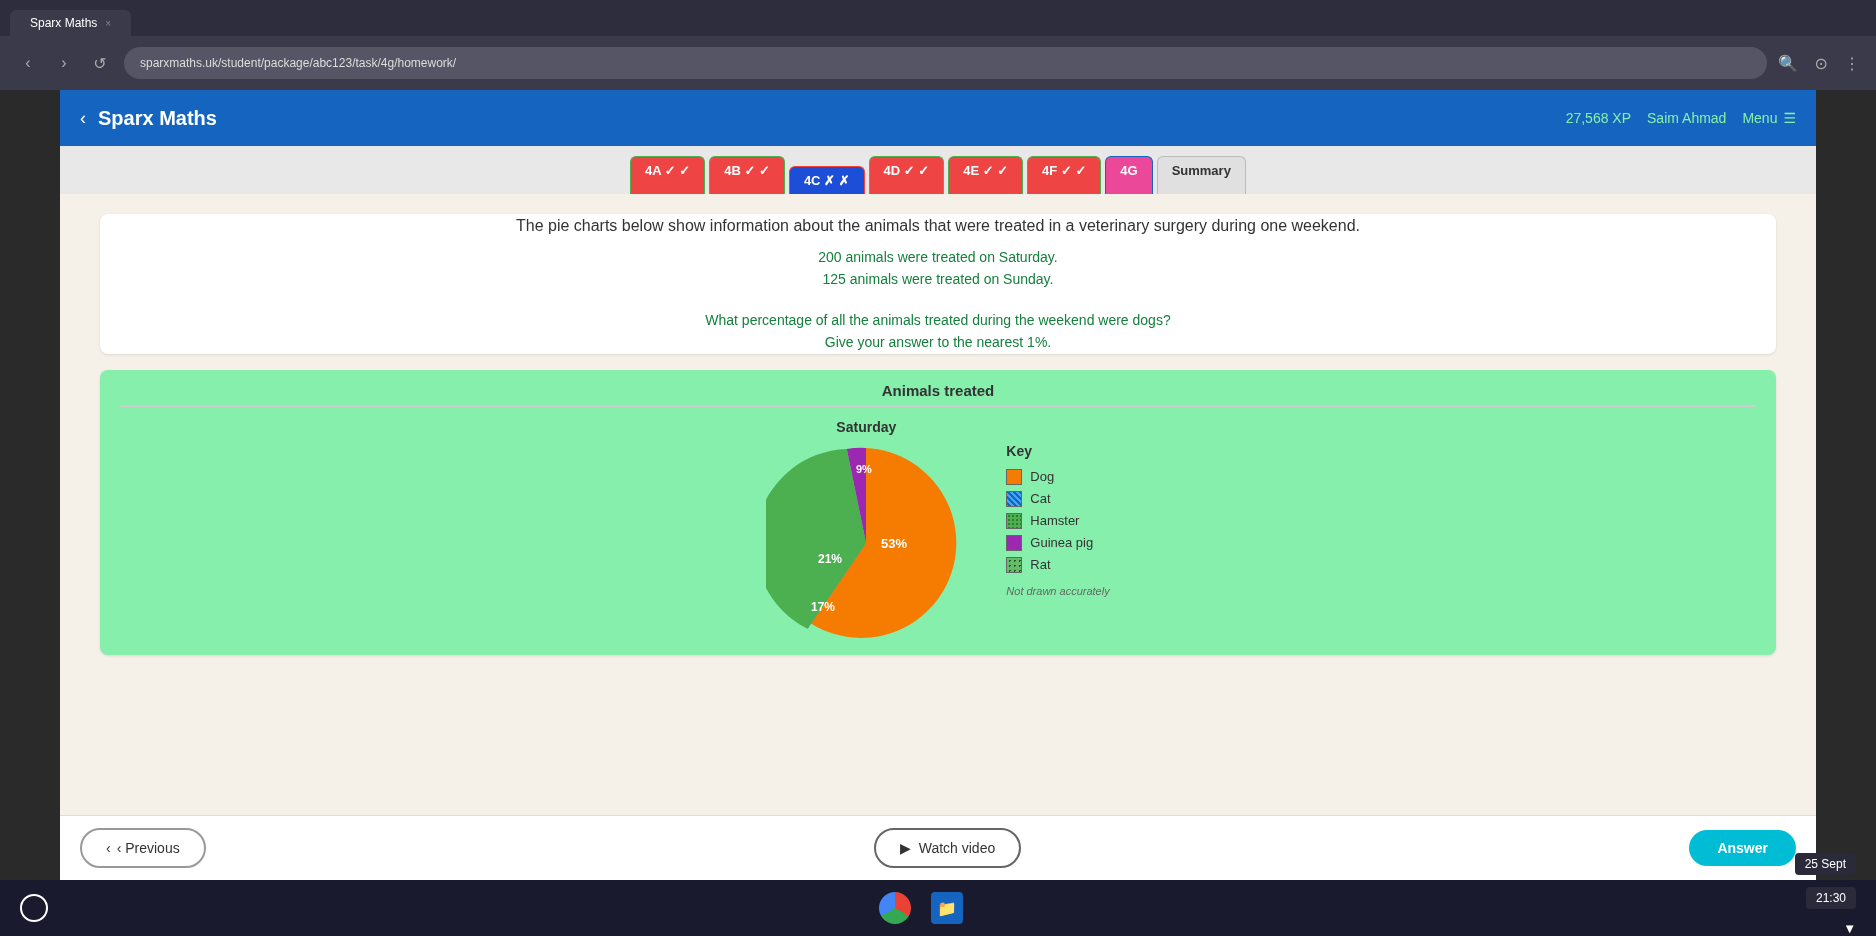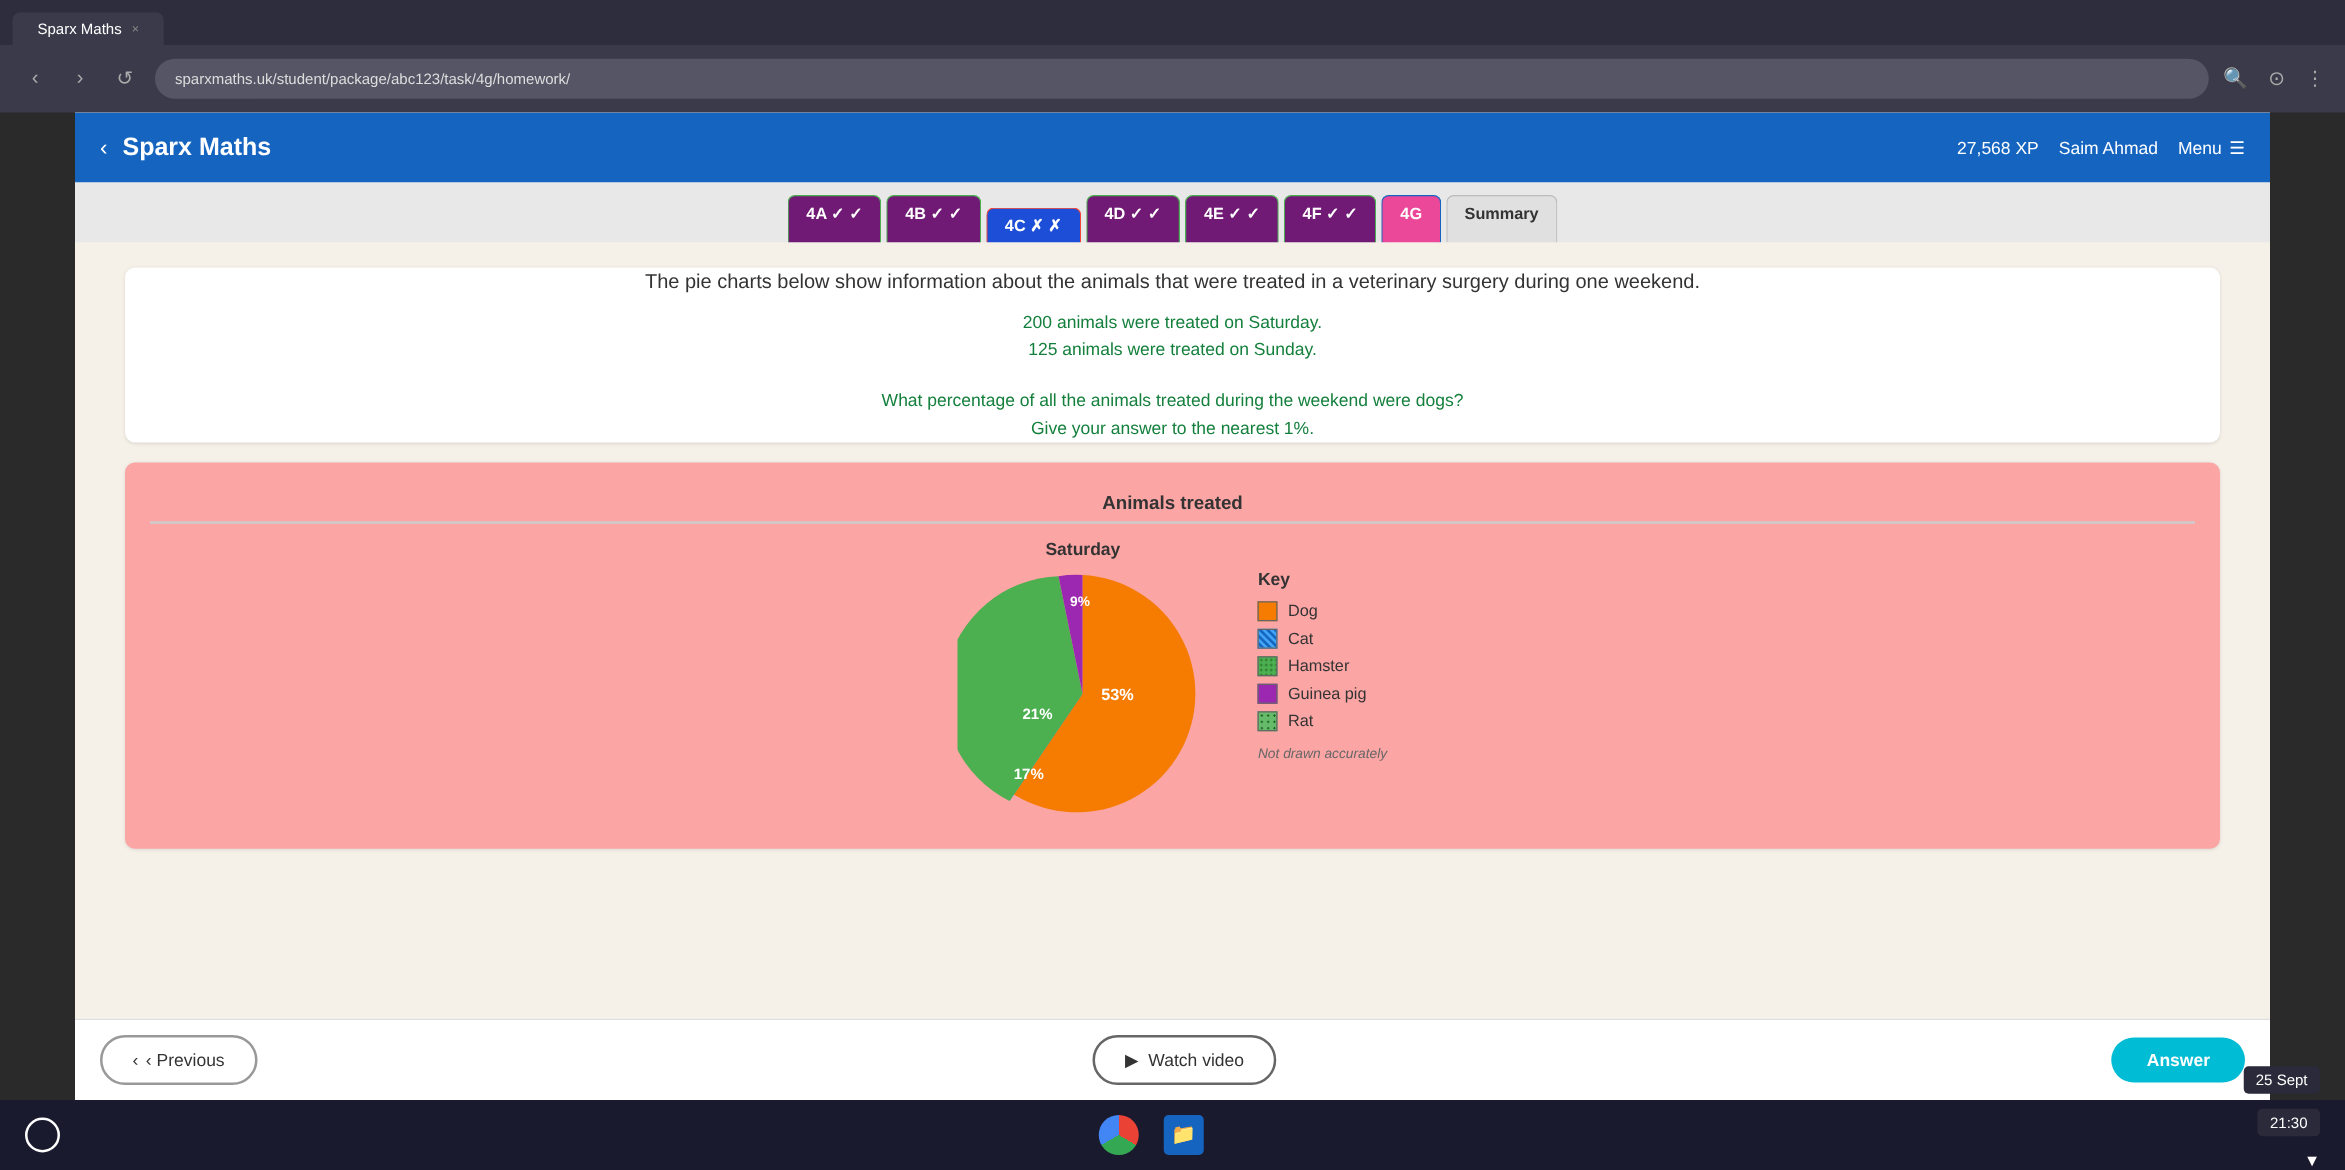--- a/index.html
+++ b/index.html
@@ -111,21 +111,21 @@
     }
     .app-title {
       color: white;
       font-size: 20px;
       font-weight: bold;
     }
     .header-right {
       display: flex;
       align-items: center;
       gap: 16px;
-      color: #ffffff;
+      color: #86efac;
       font-size: 14px;
     }
     .menu-btn {
       display: flex;
       align-items: center;
       gap: 6px;
       cursor: pointer;
     }
 
     
@@ -139,21 +139,21 @@
     .task-tab {
       padding: 6px 14px;
       border-radius: 6px 6px 0 0;
       font-size: 13px;
       font-weight: bold;
       cursor: pointer;
       border: 1px solid #ccc;
       border-bottom: none;
     }
     .task-tab.done {
-      background: #701a75;
+      background: #ef4444;
       color: white;
       border-color: #4caf50;
     }
     .task-tab.done::after {
       content: ' ✓';
     }
     .task-tab.error {
       background: #1d4ed8;
       color: white;
       border-color: #f44336;
@@ -198,23 +198,23 @@
     }
     .question-subtext {
       text-align: center;
       font-size: 14px;
       color: #15803d;
       line-height: 1.6;
     }
 
     
     .charts-section {
-      background: #fca5a5;
+      background: #86efac;
       border-radius: 8px;
-      padding: 24px 20px;
+      padding: 12px 20px;
       box-shadow: 0 1px 3px rgba(0,0,0,0.1);
     }
     .charts-title {
       text-align: center;
       font-size: 15px;
       font-weight: bold;
       color: #333;
       margin-bottom: 12px;
       border-bottom: 2px solid #ccc;
       padding-bottom: 6px;

